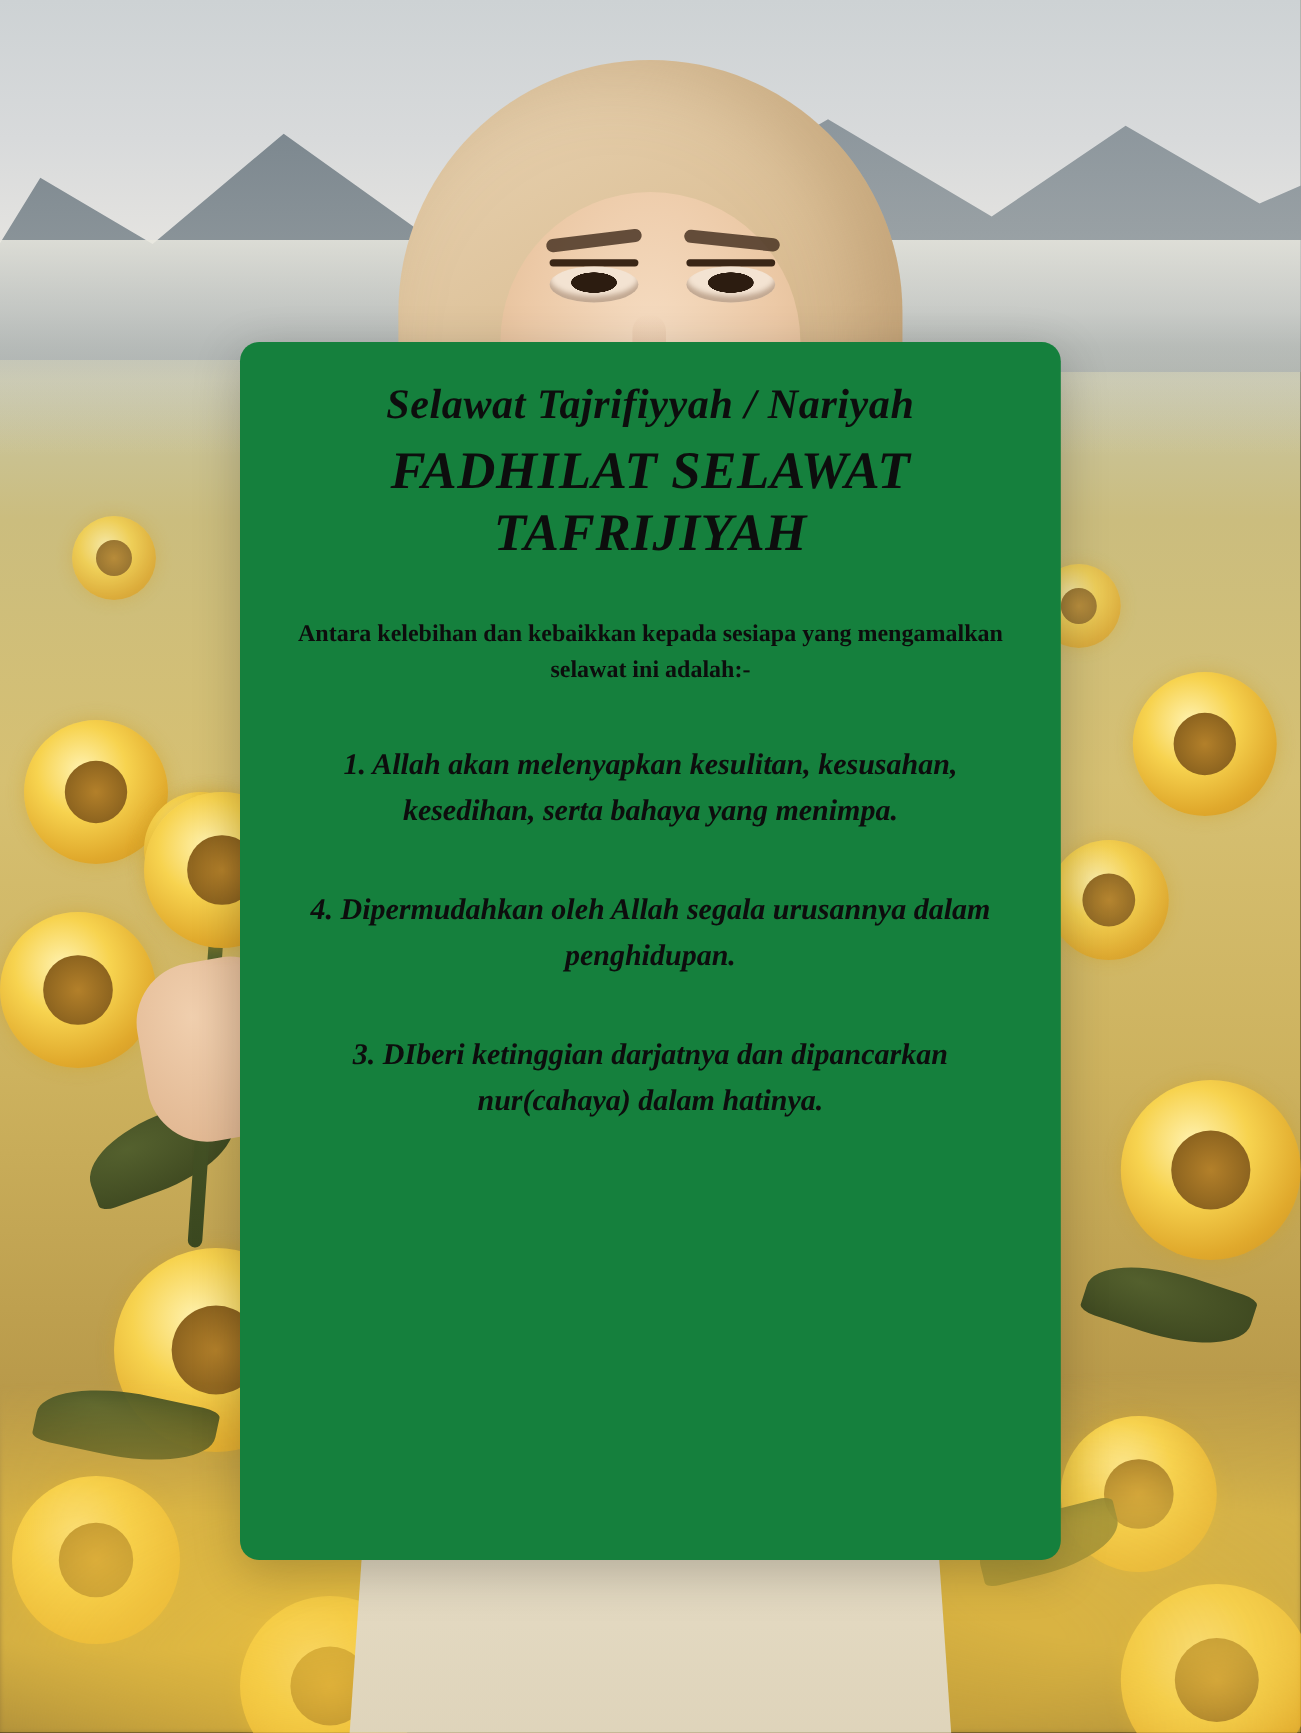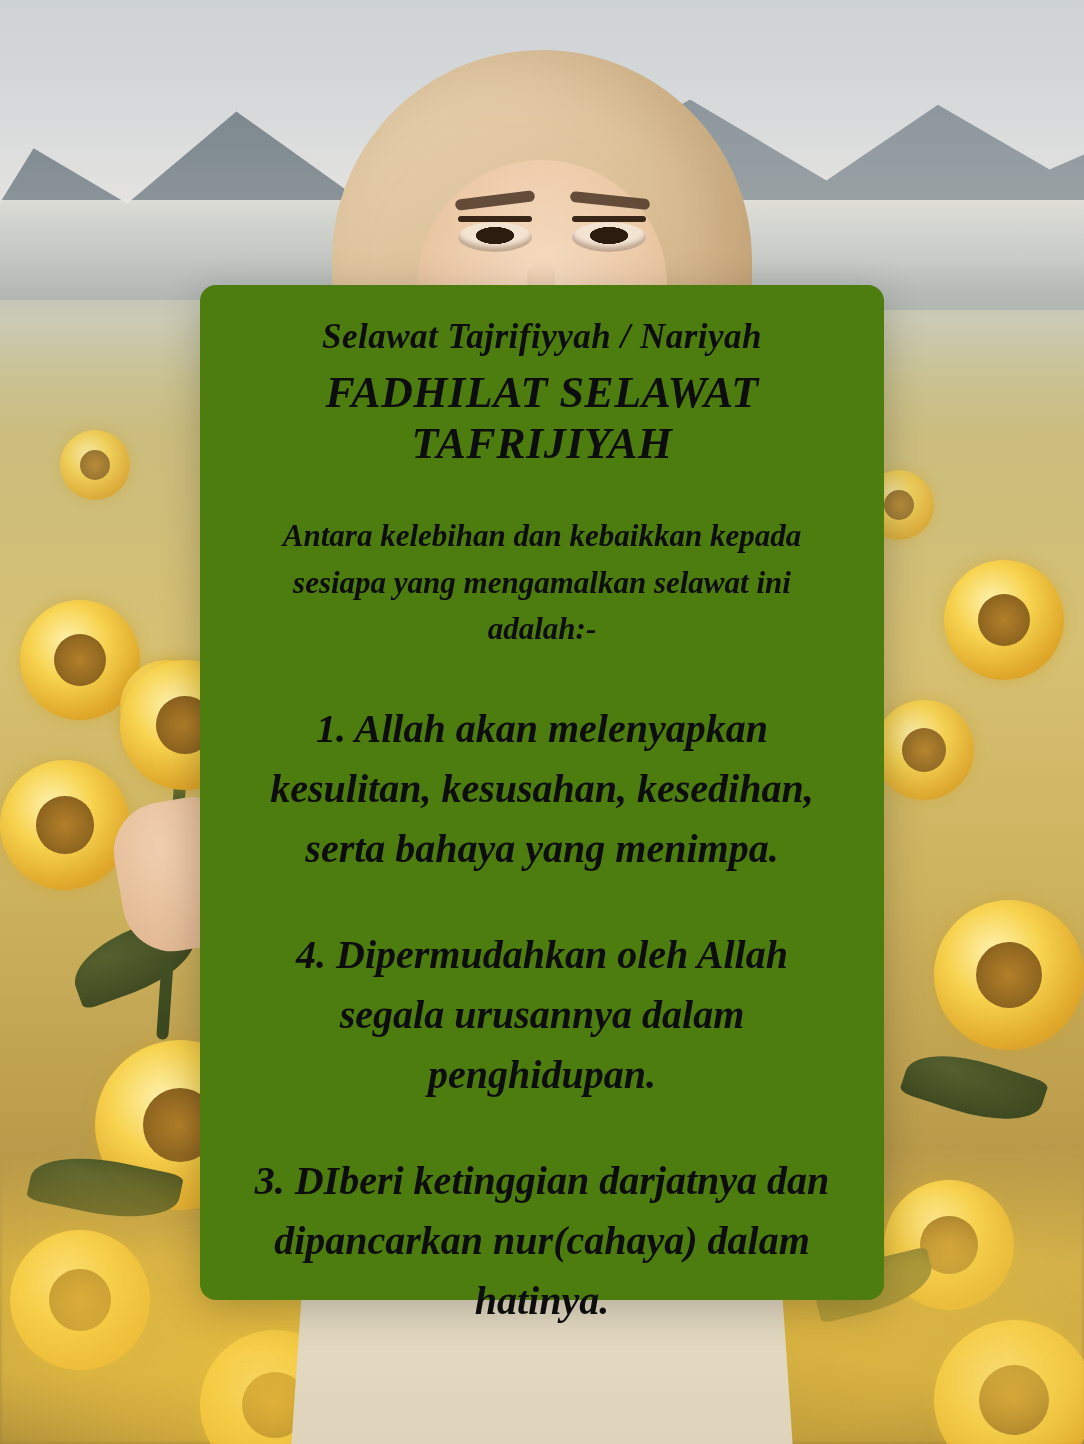--- a/index.html
+++ b/index.html
@@ -127,21 +127,21 @@
     position:absolute; left:168px; top:700px; width:12px; height:340px;
     background: linear-gradient(to bottom, #5d6b32, #3b4820);
     border-radius:6px; transform: rotate(4deg);
   }
 
   
   .card {
     position:absolute;
     left:200px; top:285px;
     width:684px; height:1015px;
-    background:#4d7c0f;
+    background:#15803d;
     border-radius:16px;
     box-shadow: 0 10px 40px rgba(0,0,0,.22);
     padding: 0;
     box-sizing: border-box;
   }
   .card-inner {
     padding: 26px 34px 20px 34px;
     text-align:center;
     color:#0d0d0d;
   }
@@ -161,28 +161,27 @@
     font-weight: 600;
   }
   .subtitle {
     font-size: 44px;
     font-weight: 700;
     font-style: italic;
     letter-spacing: .5px;
     margin: 0 0 6px 0;
   }
   .lead {
-    font-size: 31px;
-    font-style: italic;
+    font-size: 20px;
     font-weight: 700;
     line-height: 1.5;
     margin: 44px 14px 0 14px;
   }
   .item {
-    font-size: 40px;
+    font-size: 25px;
     font-style: italic;
     font-weight: 700;
     line-height: 1.5;
     margin: 46px 6px 0 6px;
   }
 </style>
 </head>
 <body>
 
 <div class="canvas">

